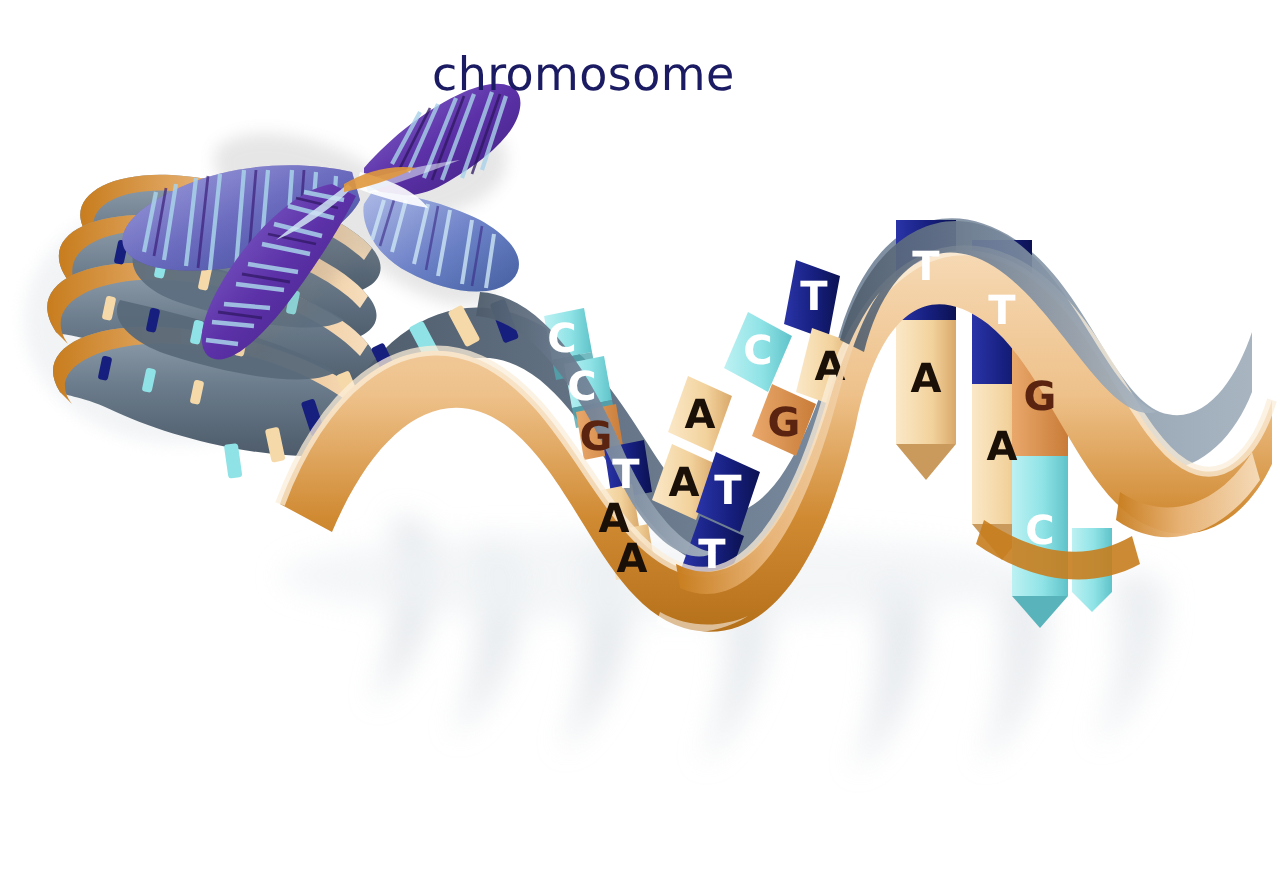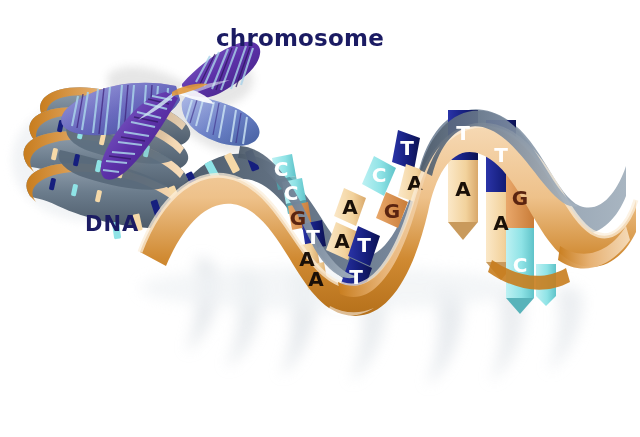--- a/index.html
+++ b/index.html
@@ -5,21 +5,21 @@
   html,body{margin:0;padding:0;background:#fff;}
   #stage{
     position:relative;width:640px;height:437px;overflow:hidden;
     background:#ffffff;
     font-family:"Liberation Sans", sans-serif;
   }
   #stage svg{position:absolute;left:0;top:0;}
   .lbl{
     position:absolute;
     font-family:"DejaVu Sans","Liberation Sans",sans-serif;
-    font-weight:bold;
+    font-weight:normal;
     color:#1b1b63;
     white-space:nowrap;
     letter-spacing:.2px;
   }
   #lbl-chromosome{left:216px;top:25px;font-size:23px;}
   #lbl-dna{left:85px;top:212px;font-size:21px;letter-spacing:1px;}
   .base-letter{
     font-family:"DejaVu Sans","Liberation Sans",sans-serif;
     font-weight:bold;
     font-size:20px;
@@ -423,15 +423,14 @@
       <g opacity=".9">
         <path d="M404 104 C 418 96 436 94 452 98 C 436 100 418 104 406 110 Z" fill="#ffffff"></path>
         <path d="M330 306 C 344 314 360 314 374 308 C 358 318 340 318 328 312 Z" fill="#ffffff" opacity=".6"></path>
       </g>
 
     </g>
   </svg>
 
   <div class="lbl" id="lbl-chromosome">chromosome</div>
 
-  <div class="lbl" id="lbl-dna">DNA</div>
 
 </div>
 
 </body></html>

